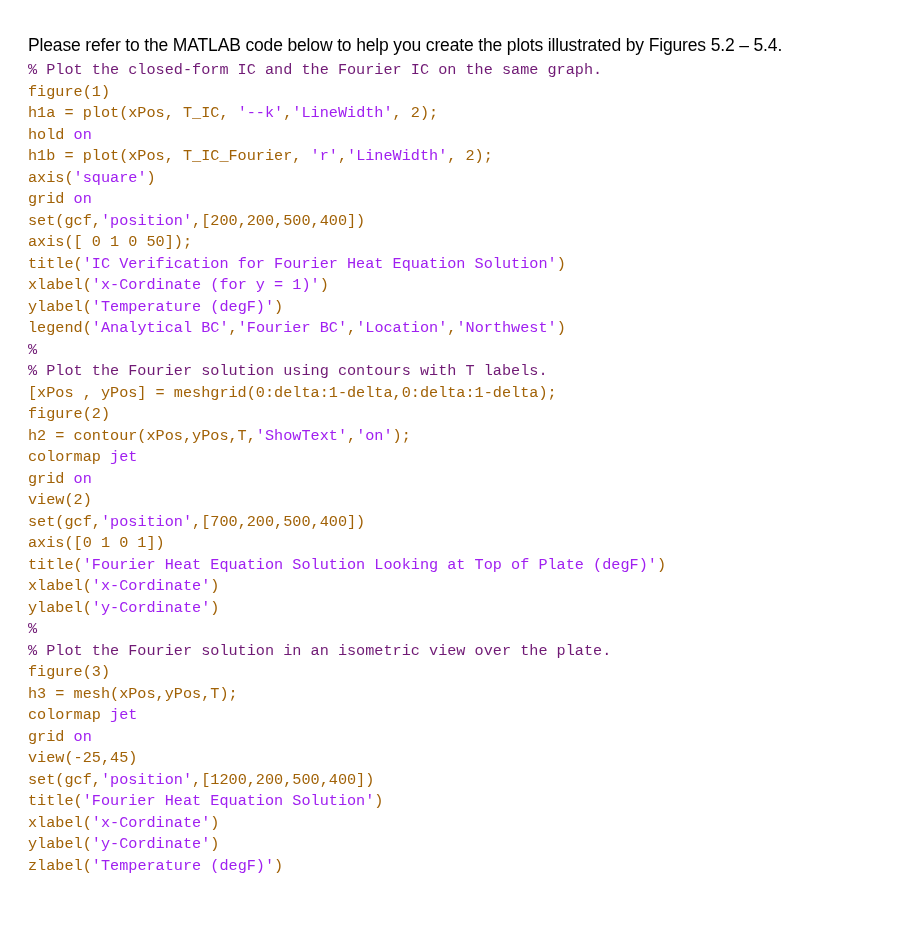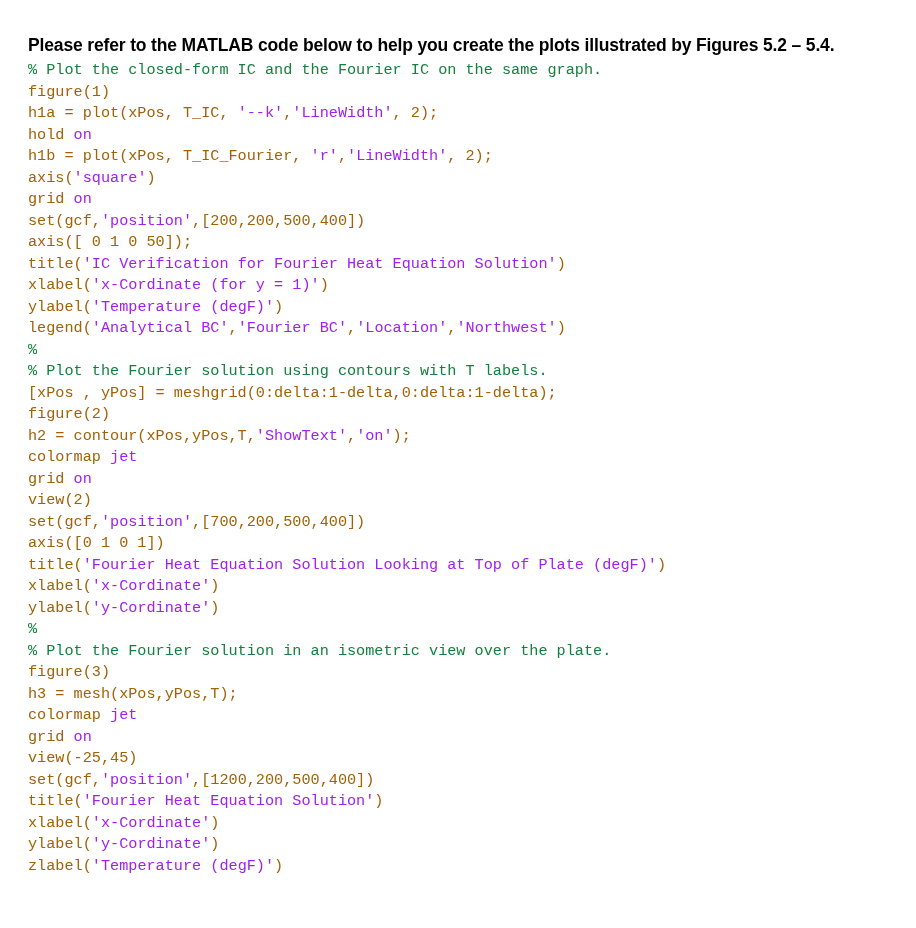--- a/index.html
+++ b/index.html
@@ -21,21 +21,21 @@
     height: 928px;
     background: #ffffff;
   }
   #instruction {
     position: absolute;
     left: 28px;
     top: 16px;
     width: 870px;
     font-family: "Liberation Sans", sans-serif;
     font-size: 17.5px;
-    font-weight: bold;
+    font-weight: normal;
     color: #000000;
     letter-spacing: -0.15px;
     line-height: 22px;
     white-space: nowrap;
   }
   #code-listing {
     position: absolute;
     left: 28px;
     top: 60px;
     width: 880px;
@@ -44,21 +44,21 @@
     line-height: 21.5px;
     color: #000000;
     white-space: pre;
   }
   .code-line {
     height: 21.5px;
     white-space: pre;
   }
   .tok-plain  { color: #a16207; }
   .tok-string { color: #a020f0; }
-  .tok-comment{ color: #15803d; }
+  .tok-comment{ color: #701a75; }
 </style>
 </head>
 <body>
 
 <div id="page">
 
   <p id="instruction">Please refer to the MATLAB code below to help you create the plots illustrated by Figures 5.2 – 5.4.</p>
 
   <div id="code-listing"><div class="code-line"><span class="tok-comment">% Plot the closed-form IC and the Fourier IC on the same graph.</span></div><div class="code-line"><span class="tok-plain">figure(1)</span></div><div class="code-line"><span class="tok-plain">h1a = plot(xPos, T_IC, </span><span class="tok-string">'--k'</span><span class="tok-plain">,</span><span class="tok-string">'LineWidth'</span><span class="tok-plain">, 2);</span></div><div class="code-line"><span class="tok-plain">hold </span><span class="tok-string">on</span></div><div class="code-line"><span class="tok-plain">h1b = plot(xPos, T_IC_Fourier, </span><span class="tok-string">'r'</span><span class="tok-plain">,</span><span class="tok-string">'LineWidth'</span><span class="tok-plain">, 2);</span></div><div class="code-line"><span class="tok-plain">axis(</span><span class="tok-string">'square'</span><span class="tok-plain">)</span></div><div class="code-line"><span class="tok-plain">grid </span><span class="tok-string">on</span></div><div class="code-line"><span class="tok-plain">set(gcf,</span><span class="tok-string">'position'</span><span class="tok-plain">,[200,200,500,400])</span></div><div class="code-line"><span class="tok-plain">axis([ 0 1 0 50]);</span></div><div class="code-line"><span class="tok-plain">title(</span><span class="tok-string">'IC Verification for Fourier Heat Equation Solution'</span><span class="tok-plain">)</span></div><div class="code-line"><span class="tok-plain">xlabel(</span><span class="tok-string">'x-Cordinate (for y = 1)'</span><span class="tok-plain">)</span></div><div class="code-line"><span class="tok-plain">ylabel(</span><span class="tok-string">'Temperature (degF)'</span><span class="tok-plain">)</span></div><div class="code-line"><span class="tok-plain">legend(</span><span class="tok-string">'Analytical BC'</span><span class="tok-plain">,</span><span class="tok-string">'Fourier BC'</span><span class="tok-plain">,</span><span class="tok-string">'Location'</span><span class="tok-plain">,</span><span class="tok-string">'Northwest'</span><span class="tok-plain">)</span></div><div class="code-line"><span class="tok-comment">%</span></div><div class="code-line"><span class="tok-comment">% Plot the Fourier solution using contours with T labels.</span></div><div class="code-line"><span class="tok-plain">[xPos , yPos] = meshgrid(0:delta:1-delta,0:delta:1-delta);</span></div><div class="code-line"><span class="tok-plain">figure(2)</span></div><div class="code-line"><span class="tok-plain">h2 = contour(xPos,yPos,T,</span><span class="tok-string">'ShowText'</span><span class="tok-plain">,</span><span class="tok-string">'on'</span><span class="tok-plain">);</span></div><div class="code-line"><span class="tok-plain">colormap </span><span class="tok-string">jet</span></div><div class="code-line"><span class="tok-plain">grid </span><span class="tok-string">on</span></div><div class="code-line"><span class="tok-plain">view(2)</span></div><div class="code-line"><span class="tok-plain">set(gcf,</span><span class="tok-string">'position'</span><span class="tok-plain">,[700,200,500,400])</span></div><div class="code-line"><span class="tok-plain">axis([0 1 0 1])</span></div><div class="code-line"><span class="tok-plain">title(</span><span class="tok-string">'Fourier Heat Equation Solution Looking at Top of Plate (degF)'</span><span class="tok-plain">)</span></div><div class="code-line"><span class="tok-plain">xlabel(</span><span class="tok-string">'x-Cordinate'</span><span class="tok-plain">)</span></div><div class="code-line"><span class="tok-plain">ylabel(</span><span class="tok-string">'y-Cordinate'</span><span class="tok-plain">)</span></div><div class="code-line"><span class="tok-comment">%</span></div><div class="code-line"><span class="tok-comment">% Plot the Fourier solution in an isometric view over the plate.</span></div><div class="code-line"><span class="tok-plain">figure(3)</span></div><div class="code-line"><span class="tok-plain">h3 = mesh(xPos,yPos,T);</span></div><div class="code-line"><span class="tok-plain">colormap </span><span class="tok-string">jet</span></div><div class="code-line"><span class="tok-plain">grid </span><span class="tok-string">on</span></div><div class="code-line"><span class="tok-plain">view(-25,45)</span></div><div class="code-line"><span class="tok-plain">set(gcf,</span><span class="tok-string">'position'</span><span class="tok-plain">,[1200,200,500,400])</span></div><div class="code-line"><span class="tok-plain">title(</span><span class="tok-string">'Fourier Heat Equation Solution'</span><span class="tok-plain">)</span></div><div class="code-line"><span class="tok-plain">xlabel(</span><span class="tok-string">'x-Cordinate'</span><span class="tok-plain">)</span></div><div class="code-line"><span class="tok-plain">ylabel(</span><span class="tok-string">'y-Cordinate'</span><span class="tok-plain">)</span></div><div class="code-line"><span class="tok-plain">zlabel(</span><span class="tok-string">'Temperature (degF)'</span><span class="tok-plain">)</span></div></div>
 

